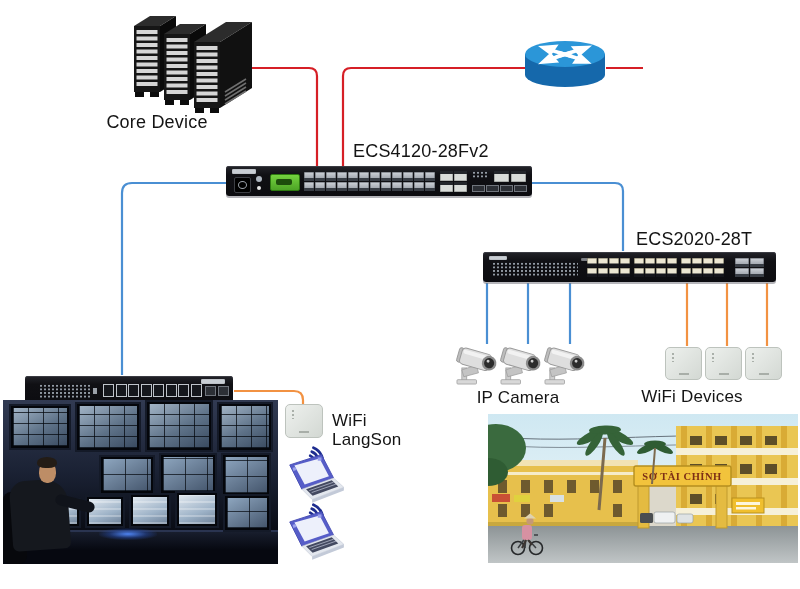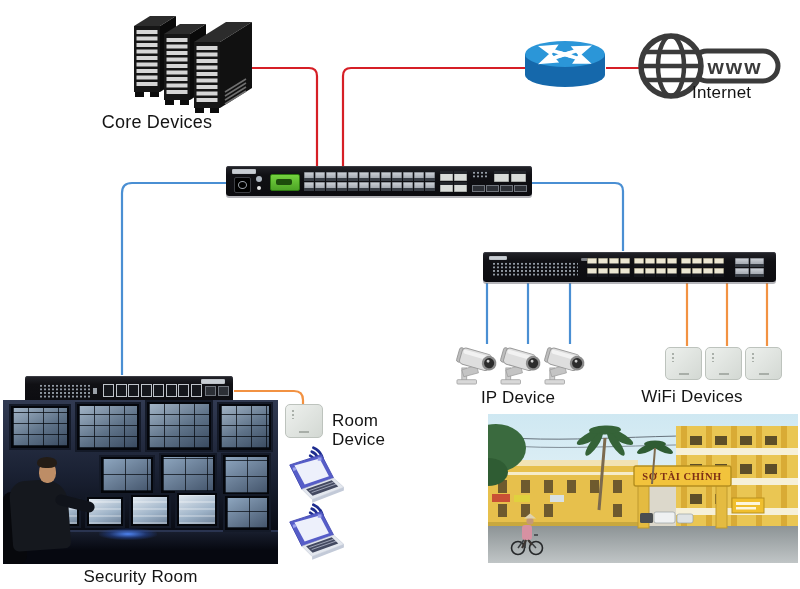--- a/index.html
+++ b/index.html
@@ -139,50 +139,39 @@
       <g stroke="#6f6f6f" stroke-width="1.6">
         <line x1="97" y1="88" x2="118" y2="75"></line>
           <line x1="97" y1="92" x2="118" y2="79"></line>
         <line x1="97" y1="96" x2="118" y2="83"></line>
           <line x1="97" y1="100" x2="118" y2="87"></line>
       </g>
       <rect x="67" y="104" width="9" height="5" fill="#0c0c0c"></rect>
         <rect x="82" y="104" width="9" height="5" fill="#0c0c0c"></rect>
     </g>
   </svg>
-  <div class="label big center abs" style="left:90px;top:113px;width:134px">Core Devices</div>
+  <div class="label big center abs" style="left:90px;top:113px;width:134px">Core Device</div>
 
   <svg class="abs" style="left:523px;top:37px" width="84" height="56" viewBox="0 0 84 56">
     <path d="M2,17 L2,38 A40,12 0 0 0 82,38 L82,17 Z" fill="#1568ab"></path>
     <ellipse cx="42" cy="17" rx="40" ry="13" fill="#2b96d8"></ellipse>
     <g stroke="#ffffff" stroke-width="3.6" fill="#ffffff">
       <line x1="33" y1="20" x2="54" y2="13.5"></line>
         <polygon points="64,10.5 51.5,11 56.5,17"></polygon>
       <line x1="29" y1="21.5" x2="48" y2="15.5"></line>
         <polygon points="20,25 32.5,24 27.5,18"></polygon>
       <line x1="29" y1="13.5" x2="49" y2="19.5"></line>
         <polygon points="20,10.5 32,9.5 27.5,16"></polygon>
       <line x1="36" y1="15.5" x2="55" y2="21.5"></line>
         <polygon points="64,25 52.5,25 57,18.5"></polygon>
     </g>
   </svg>
 
-  <div class="abs" style="left:636px;top:28px;width:152px;height:82px">
-    <svg width="150" height="78" viewBox="0 0 150 78">
-      <rect x="56" y="23" width="86" height="30" rx="15" fill="#fff" stroke="#3b3b3b" stroke-width="5"></rect>
-      <text x="99" y="46" text-anchor="middle" font-size="21" font-weight="bold" fill="#3b3b3b" letter-spacing="2">www</text>
-      <circle cx="35" cy="38" r="30" fill="#fff" stroke="#3b3b3b" stroke-width="5.5"></circle>
-      <ellipse cx="35" cy="38" rx="13" ry="30" fill="none" stroke="#3b3b3b" stroke-width="4.5"></ellipse>
-      <line x1="5" y1="38" x2="65" y2="38" stroke="#3b3b3b" stroke-width="4.5"></line>
-      <line x1="9" y1="24" x2="61" y2="24" stroke="#3b3b3b" stroke-width="4.5"></line>
-      <line x1="9" y1="52" x2="61" y2="52" stroke="#3b3b3b" stroke-width="4.5"></line>
-    </svg>
-    <div class="label" style="left:56px;top:56px;width:90px">Internet</div>
-  </div>
-
+
+  <div class="label big abs" style="left:353px;top:142px;width:180px">ECS4120-28Fv2</div>
   <div class="switch" style="left:226px;top:166px;width:306px;height:30px">
     <div class="brand" style="left:6px;top:3px;width:24px;height:5px"></div>
     <div class="pwr" style="left:8px;top:11px"></div>
     <div class="abs" style="left:30px;top:10px;width:6px;height:6px;border-radius:50%;background:#aeb6c0"></div>
     <div class="abs" style="left:31px;top:20px;width:4px;height:4px;border-radius:50%;background:#e8e8e8"></div>
     <div class="greenmod" style="left:44px;top:8px"></div>
     <div class="grid" style="left:78px;top:6px;grid-template-columns:repeat(12,10px);grid-auto-rows:9px;gap:1px">
         <span class="sfp"></span>
         <span class="sfp"></span>
         <span class="sfp"></span>
@@ -220,20 +209,21 @@
         <span class="rj45w"></span>
       </div>
     <div class="grid" style="left:246px;top:19px;grid-template-columns:repeat(4,13px);grid-auto-rows:7px;gap:1px">
         <span class="sfpd"></span>
         <span class="sfpd"></span>
         <span class="sfpd"></span>
         <span class="sfpd"></span>
       </div>
   </div>
 
+  <div class="label big abs" style="left:636px;top:230px;width:160px">ECS2020-28T</div>
   <div class="switch" style="left:483px;top:252px;width:293px;height:30px">
     <div class="brand" style="left:6px;top:4px;width:18px;height:4px"></div>
     <div class="leds" style="left:9px;top:10px;width:86px;height:15px"></div>
     <div class="brand" style="left:98px;top:6px;width:14px;height:3px;opacity:.6"></div>
     <div class="abs" style="left:104px;top:6px;display:flex;gap:4px">
       <div class="grid" style="position:relative;grid-template-columns:repeat(4,10px);grid-auto-rows:9px;gap:1px">
           <span class="rj45i"></span>
           <span class="rj45i"></span>
           <span class="rj45i"></span>
           <span class="rj45i"></span>
@@ -325,31 +315,31 @@
       <g transform="rotate(16 22 18)">
         <rect x="2" y="9" width="5" height="15" rx="2" fill="#bdbdbd" stroke="#909090" stroke-width=".8"></rect>
         <rect x="5" y="8" width="31" height="17" rx="4" fill="#dedede" stroke="#9a9a9a" stroke-width="1"></rect>
         <rect x="6.5" y="10" width="26" height="4" rx="2" fill="#f2f2f2"></rect>
         <circle cx="35" cy="16.5" r="7.5" fill="#8c8c8c"></circle>
         <circle cx="35" cy="16.5" r="5.2" fill="#2c2c2c"></circle>
         <circle cx="33.4" cy="14.8" r="1.5" fill="#cfcfcf"></circle>
       </g>
     </svg>
     </div>
-  <div class="label center abs" style="left:455px;top:389px;width:126px">IP Device</div>
+  <div class="label center abs" style="left:455px;top:389px;width:126px">IP Camera</div>
 
   <div class="ap-row" style="left:665px;top:347px">
     <div class="ap"></div>
   <div class="ap"></div>
       <div class="ap"></div>
     </div>
   <div class="label center abs" style="left:624px;top:388px;width:136px">WiFi Devices</div>
 
   <div class="ap" style="left:285px;top:404px;width:38px;height:34px"></div>
-  <div class="label abs" style="left:332px;top:412px;width:100px">Room Device</div>
+  <div class="label abs" style="left:332px;top:412px;width:100px">WiFi LangSon</div>
 
   <div class="abs" style="left:279px;top:444px;width:76px;height:60px">
     <svg class="abs" style="left:26px;top:0" width="28" height="26" viewBox="0 0 26 24">
       <g transform="rotate(22 13 12)" stroke="#1d2c8f" stroke-width="2.6" stroke-linecap="round" fill="none">
         <path d="M5,14 A6,6 0 0 1 11,20"></path>
         <path d="M5,10 A10,10 0 0 1 15,20"></path>
         <path d="M5,6 A14,14 0 0 1 19,20"></path>
         <circle cx="5" cy="20" r="2.2" fill="#1d2c8f" stroke="none"></circle>
       </g>
     </svg>
@@ -405,21 +395,20 @@
     <div class="mon app" style="left:126px;top:93px;width:42px;height:35px"></div>
     <div class="mon app" style="left:172px;top:91px;width:44px;height:37px"></div>
     <div class="mon bigcell" style="left:220px;top:94px;width:48px;height:38px"></div>
     <div class="glow" style="left:96px;top:128px;width:58px;height:12px"></div>
     <div class="chair" style="left:0;top:92px;width:24px;height:72px"></div>
     <div class="person-body" style="left:8px;top:80px;width:58px;height:70px"></div>
     <div class="person-arm" style="left:52px;top:98px;width:40px;height:11px"></div>
     <div class="person-head" style="left:36px;top:62px;width:17px;height:21px"></div>
     <div class="person-hair" style="left:34px;top:57px;width:20px;height:11px"></div>
   </div>
-  <div class="label center abs" style="left:3px;top:568px;width:275px">Security Room</div>
 
   <svg class="photo abs" style="left:488px;top:414px" width="310" height="149" viewBox="0 0 310 149">
     <defs>
       <linearGradient id="sky" x1="0" y1="0" x2="0" y2="1">
         <stop offset="0" stop-color="#cfe8f2"></stop>
           <stop offset="1" stop-color="#f2f8fa"></stop>
       </linearGradient>
       <linearGradient id="road" x1="0" y1="0" x2="0" y2="1">
         <stop offset="0" stop-color="#8d9496"></stop>
           <stop offset="1" stop-color="#c0c5c6"></stop>

